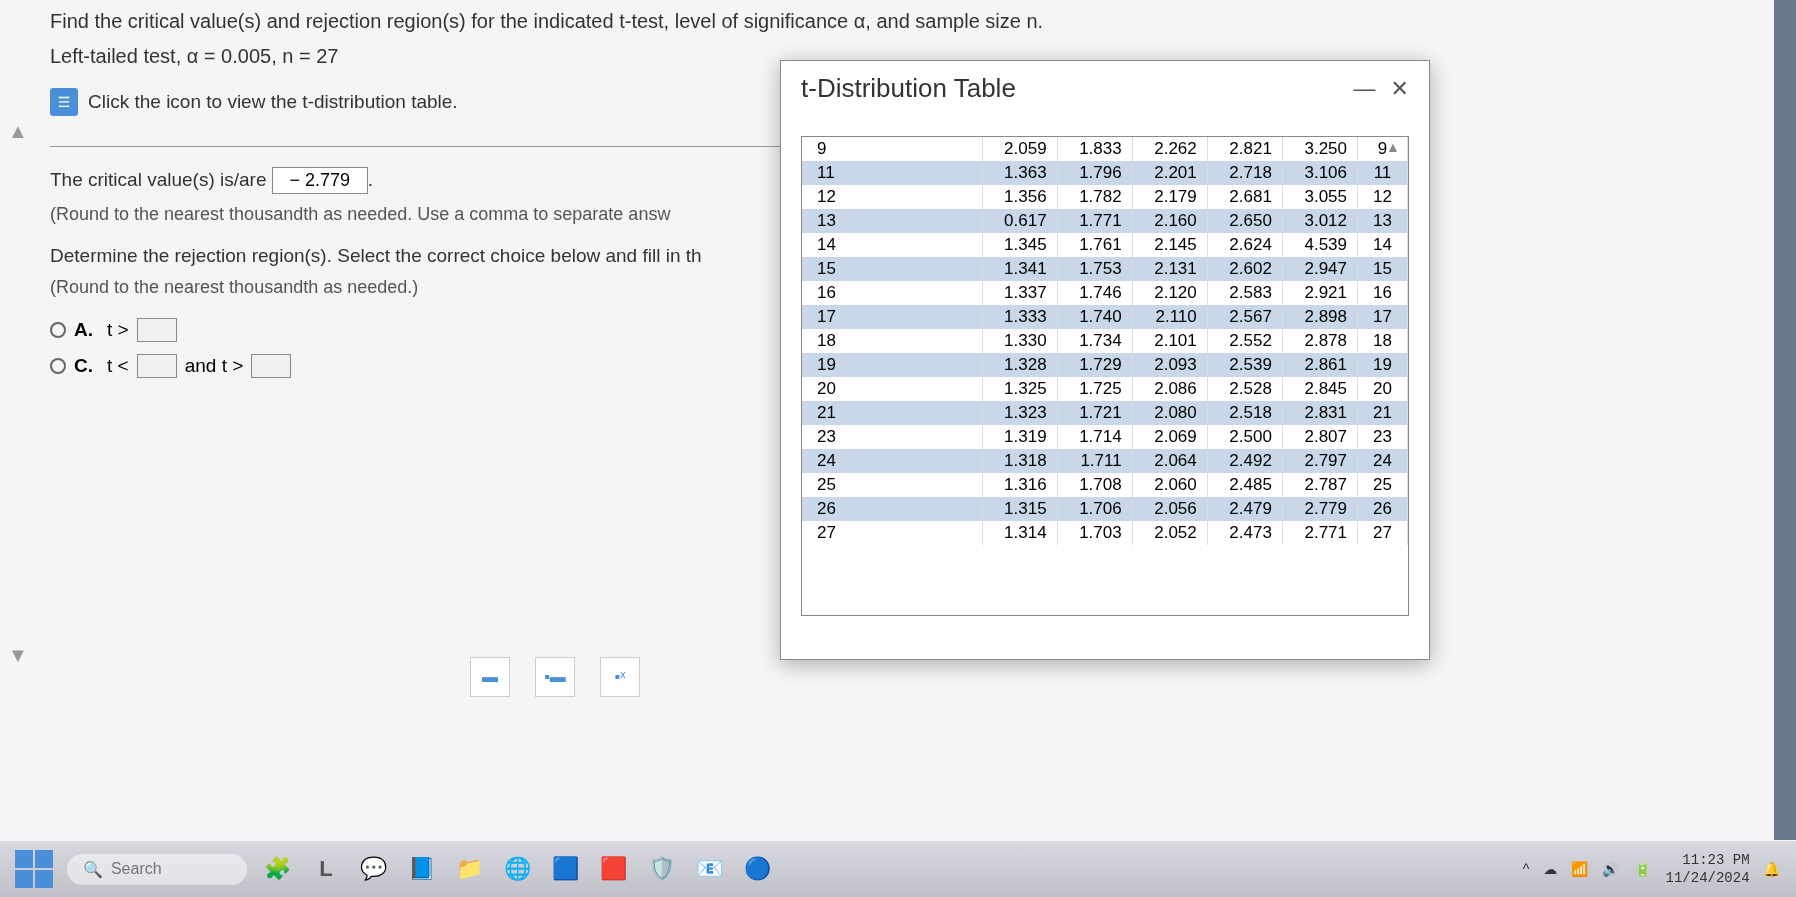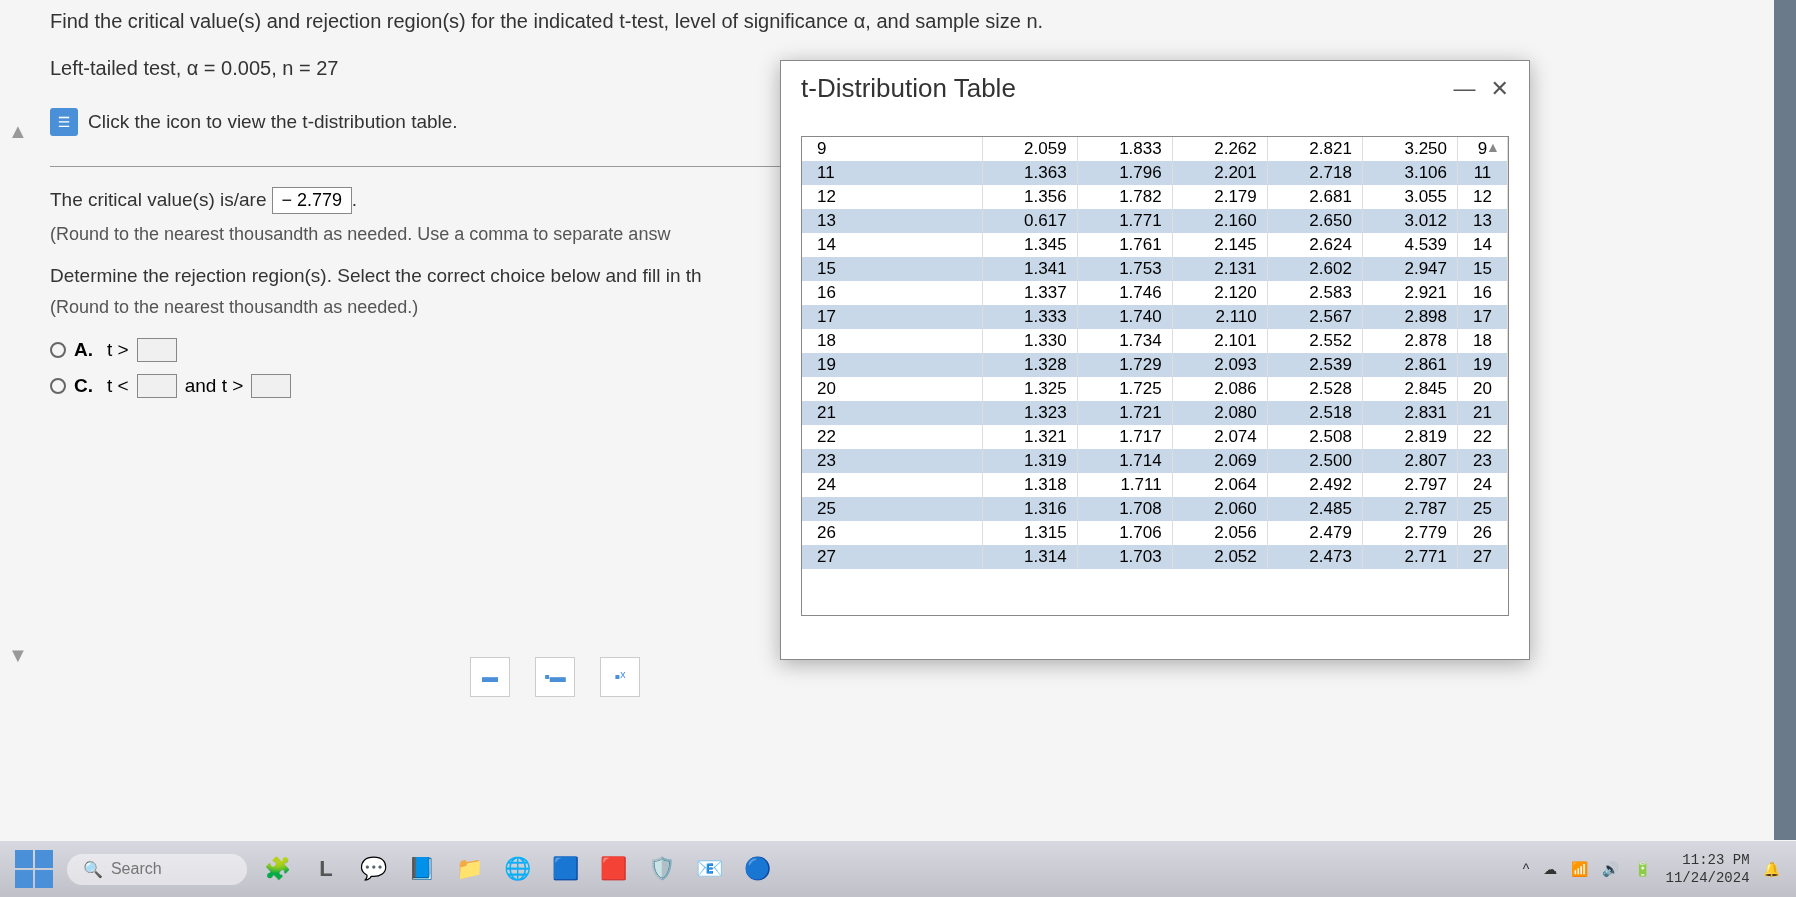--- a/index.html
+++ b/index.html
@@ -13,26 +13,26 @@
     }
     .main-content {
       background: #f5f5f5;
       padding: 10px 50px;
       position: relative;
       height: 100%;
     }
     .question-text {
       font-size: 20px;
       color: #333;
-      margin-bottom: 24px;
+      margin-bottom: 12px;
     }
     .question-params {
       font-size: 20px;
       color: #333;
-      margin-bottom: 28px;
+      margin-bottom: 20px;
     }
     .icon-link {
       display: flex;
       align-items: center;
       gap: 10px;
       font-size: 19px;
       color: #333;
       margin-bottom: 30px;
       cursor: pointer;
     }
@@ -54,21 +54,21 @@
     }
     .answer-section {
       font-size: 19px;
       color: #333;
       margin-bottom: 10px;
     }
     .answer-input {
       border: 1px solid #888;
       padding: 2px 6px;
       font-size: 18px;
-      width: 80px;
+      width: 96px;
       text-align: center;
     }
     .hint-text {
       font-size: 18px;
       color: #555;
       margin-bottom: 20px;
     }
     .choice-section {
       font-size: 19px;
       color: #333;
@@ -128,21 +128,21 @@
       display: flex;
       align-items: center;
       justify-content: center;
       color: #4a90d9;
       cursor: pointer;
     }
     .modal {
       position: absolute;
       top: 60px;
       left: 780px;
-      width: 750px;
+      width: 650px;
       height: 600px;
       background: white;
       border: 1px solid #888;
       box-shadow: 0 4px 20px rgba(0,0,0,0.3);
     }
     .modal-header {
       display: flex;
       justify-content: space-between;
       align-items: center;
       padding: 12px 20px;
@@ -433,29 +433,20 @@
             <td>20</td>
           </tr>
           <tr>
             <td>21</td>
             <td>1.323</td>
             <td>1.721</td>
             <td>2.080</td>
             <td>2.518</td>
             <td>2.831</td>
             <td>21</td>
-          </tr>
-          <tr>
-            <td>22</td>
-            <td>1.321</td>
-            <td>1.717</td>
-            <td>2.074</td>
-            <td>2.508</td>
-            <td>2.819</td>
-            <td>22</td>
           </tr>
           <tr>
             <td>23</td>
             <td>1.319</td>
             <td>1.714</td>
             <td>2.069</td>
             <td>2.500</td>
             <td>2.807</td>
             <td>23</td>
           </tr>

